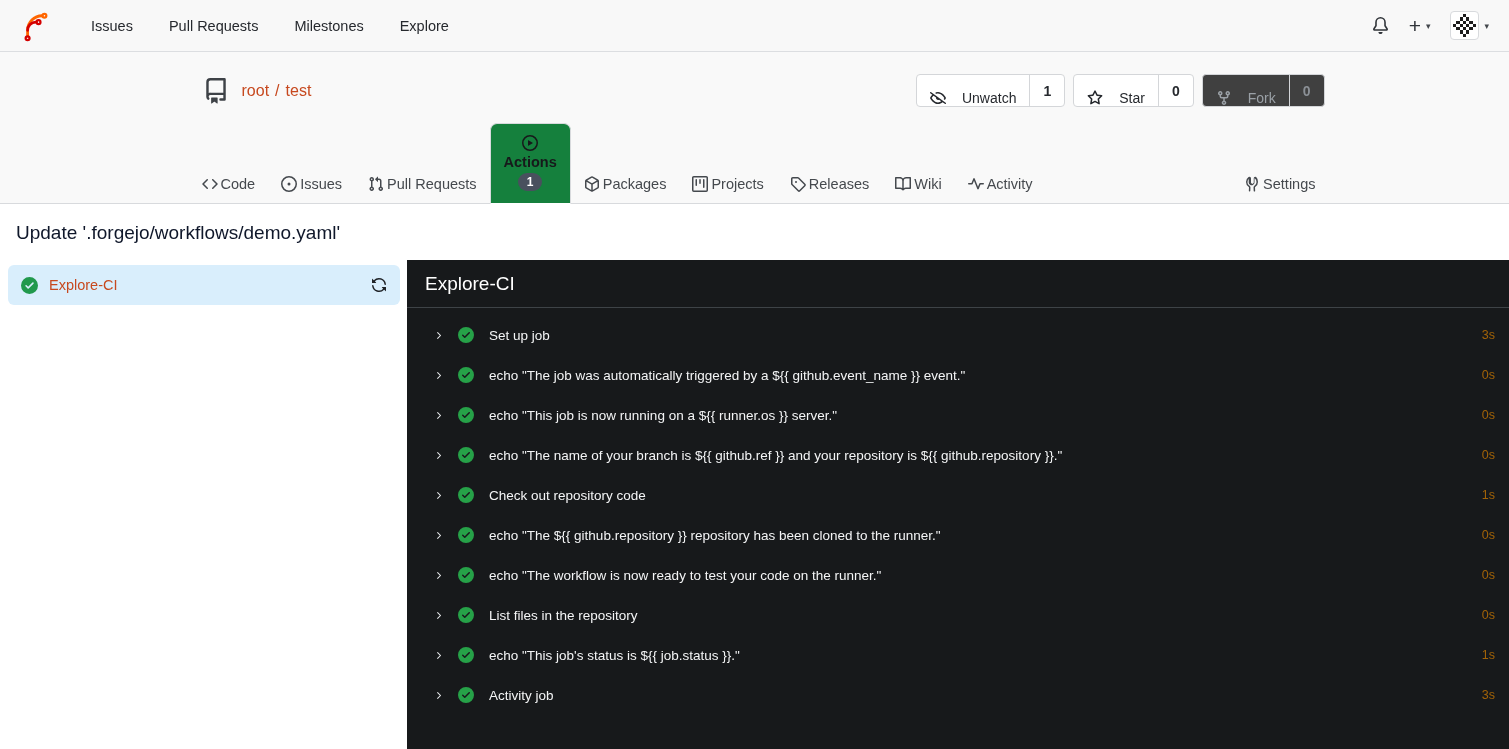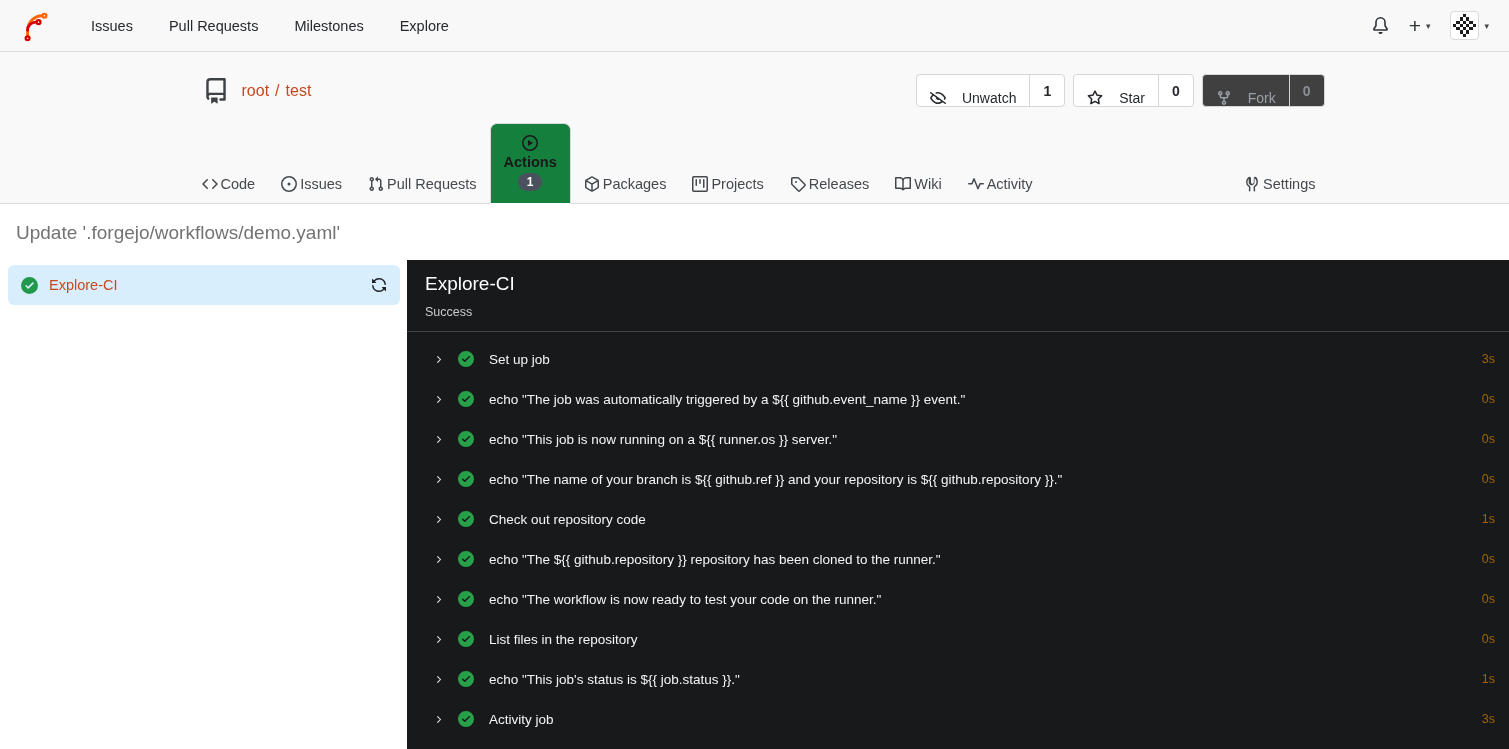--- a/index.html
+++ b/index.html
@@ -49,21 +49,21 @@
          color:#45494e; cursor:pointer; margin-bottom:-1px; white-space:nowrap; }
   .tab svg { color:#45494e; }
   .tab.active { background:#15803d; border:1px solid #d8dadd; border-bottom-color:#fff;
                 border-radius:7px 7px 0 0; font-weight:700; color:#17191b;flex-direction:column; }
   .tab.active svg { color:#17191b; }
   .tab-badge { background:#49505e; color:#fff; font-size:12px; font-weight:700;
                border-radius:10px; padding:2px 9px; line-height:1.2; }
   .tab-settings { margin-left:auto;text-align:right; }
 
   
-  .page-title { font-size:19px; color:#737373; padding:18px 16px 16px; }
+  .page-title { font-size:19px; color:#0f172a; padding:18px 16px 16px; }
   .run-body { display:flex; height:578px; }
   .jobs-sidebar { width:407px; padding:5px 7px 0 8px; background:#fff; }
   .job-item { display:flex; align-items:center; gap:11px; background:#d9eefc; border-radius:6px;
               height:40px; padding:0 13px; cursor:pointer; }
   .job-name { color:#c7491f; font-size:14.5px; }
   .job-refresh { margin-left:auto; color:#1f2327; cursor:pointer; }
 
   .run-panel { flex:1; background:#17191b; color:#fff; display:flex; flex-direction:column; }
   .run-panel-header { padding:13px 18px 12px; border-bottom:1px solid #3e4347; }
   .run-title { font-size:19px; color:#ffffff; }
@@ -308,21 +308,20 @@
       <span class="job-name">Explore-CI</span>
       <svg class="job-refresh" width="16" height="16" viewBox="0 0 16 16" fill="currentColor">
           <use href="#i-sync"></use>
         </svg>
     </div>
   </div>
 
   <div class="run-panel">
     <div class="run-panel-header">
       <div class="run-title">Explore-CI</div>
-      <div class="run-status">Success</div>
     </div>
     <div class="steps">
       <div class="step-row">
         <svg class="step-chevron" width="11" height="11" viewBox="0 0 16 16" fill="currentColor">
             <use href="#i-chevron-right"></use>
           </svg>
         <svg class="check-green-dark step-check" width="16" height="16" viewBox="0 0 16 16" fill="currentColor">
             <use href="#i-check-circle"></use>
           </svg>
         <span class="step-label">Set up job</span>

